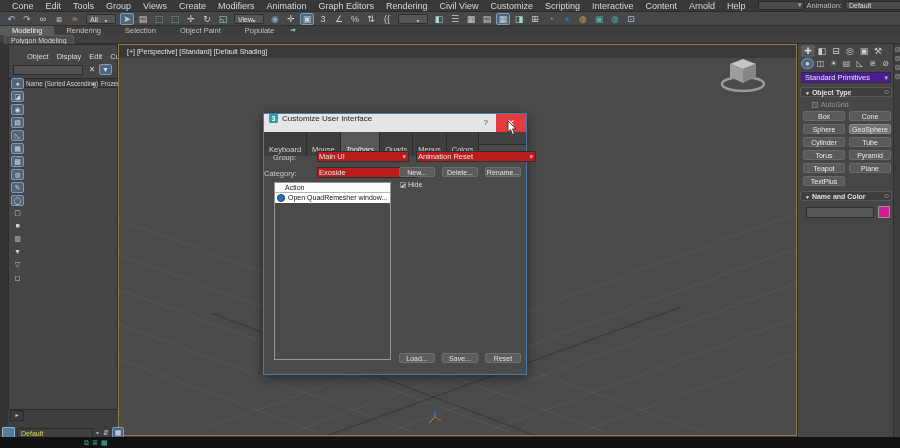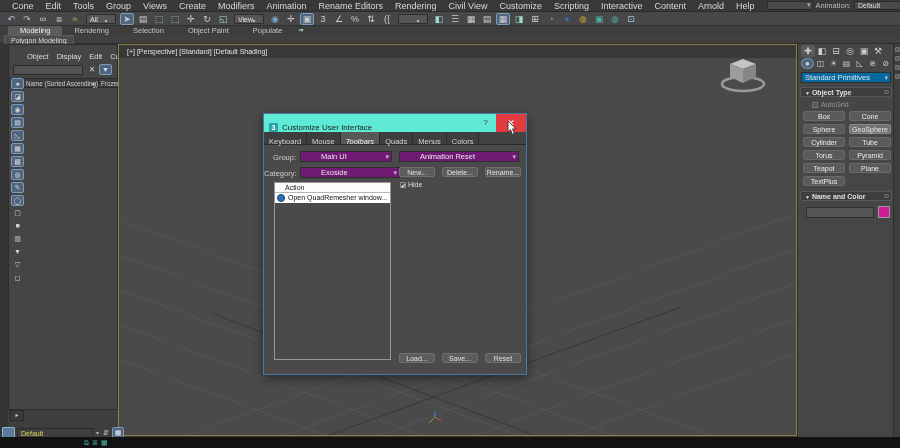--- a/index.html
+++ b/index.html
@@ -20,21 +20,21 @@
   .ws-dd .caret, .ws-empty .caret { position:absolute; right:1px; top:-1px; font-size:7px; color:#aaa; }
   
   .toolbar { position:absolute; left:0; top:12px; width:900px; height:14px;
     background:#474747; border-bottom:1px solid #303030; display:flex; align-items:center; padding-left:3px; }
   .toolbar span { display:inline-block; }
   .toolbar [data-name$="icon"], .toolbar [data-name$="-icon"] { width:14px; height:12px; line-height:12px; text-align:center; font-size:9px; color:#cfcfcf; margin:0 1px; }
   .toolbar .hl { background:#50657c; border:1px solid #7b9cbd; border-radius:2px; line-height:10px; }
   .toolbar .dd { background:#565656; border:1px solid #2e2e2e; height:10px; line-height:9px; font-size:7px; color:#e0e0e0; padding:0 9px 0 3px; min-width:30px; position:relative; margin:0 3px; border-radius:1px; }
   .toolbar .dd .caret { position:absolute; right:1px; top:0; font-size:6px; color:#bbb; }
   
-  .ribbonbar { position:absolute; left:0; top:26px; width:900px; height:9px; background:#3d3d3d; display:flex; align-items:flex-end; padding-left:8px; }
+  .ribbonbar { position:absolute; left:0; top:26px; width:900px; height:9px; background:#3d3d3d; display:flex; align-items:flex-end; }
   .ribbonbar span { font-size:7.5px; line-height:9px; padding:0 12px; color:#c3c3c3; white-space:nowrap; }
   .ribbonbar .active { background:#5c5c5c; color:#f0f0f0; border-radius:2px 2px 0 0; }
   .ribbonbar .ovf { padding:0 4px; color:#9fd8cf; font-size:6px; }
   .polystrip { position:absolute; left:0; top:35px; width:900px; height:9px; background:#404040; border-bottom:1px solid #2e2e2e; }
   .polytab { position:absolute; left:4px; top:0; height:9px; line-height:9px; font-size:7px; color:#d8d8d8; background:#4c4c4c; border:1px solid #5e5e5e; border-bottom:none; padding:0 6px; border-radius:2px 2px 0 0; }
   
   .leftdock { position:absolute; left:0; top:44px; width:8px; height:393px; background:#343434; }
   .explorer { position:absolute; left:8px; top:44px; width:110px; height:366px; background:#454545; border:1px solid #2d2d2d; }
   .exp-menu { position:absolute; left:14px; top:7px; display:flex; }
   .exp-menu span { font-size:7.5px; color:#dcdcdc; padding:0 4px; }
@@ -58,21 +58,21 @@
   
   .cmdpanel { position:absolute; left:797px; top:44px; width:103px; height:393px; background:#464646; border-left:1px solid #2d2d2d; }
   .cp-edge { position:absolute; right:0; top:0; width:7px; height:100%; background:#3d3d3d; border-left:1px solid #2f2f2f; }
   .cp-edge i { display:block; width:5px; height:5px; margin:3px auto 4px; background:#5c5c5c; border:1px solid #777; border-radius:1px; }
   .cp-tabs { position:absolute; left:3px; top:1px; display:flex; }
   .cp-tabs span { width:14px; height:12px; line-height:12px; text-align:center; font-size:9px; color:#d0d0d0; }
   .cp-tabs .active { background:#5a5a5a; border-radius:2px; }
   .cp-sub { position:absolute; left:3px; top:14px; display:flex; }
   .cp-sub span { width:13px; height:11px; line-height:11px; text-align:center; font-size:8px; color:#cfcfcf; }
   .cp-sub .hl { background:#50657c; border:1px solid #7b9cbd; border-radius:6px; line-height:9px; }
-  .cp-dd { position:absolute; left:3px; top:28px; width:90px; height:11px; background:#0369a1; border:1px solid #2e2e2e; font-size:7.5px; line-height:10px; color:#e4e4e4; padding-left:3px; }
+  .cp-dd { position:absolute; left:3px; top:28px; width:90px; height:11px; background:#4c1d95; border:1px solid #2e2e2e; font-size:7.5px; line-height:10px; color:#e4e4e4; padding-left:3px; }
   .cp-dd .caret { position:absolute; right:2px; top:0; font-size:7px; color:#bbb; }
   .rollout { position:absolute; left:2px; width:92px; height:10px; background:#3e3e3e; border:1px solid #585858; border-radius:2px; font-size:7px; font-weight:bold; color:#e0e0e0; line-height:9px; padding-left:4px; }
   .rollout .pin { position:absolute; right:2px; top:0; font-size:6px; color:#9a9a9a; font-weight:normal; }
   .autogrid { position:absolute; left:14px; top:57px; font-size:7px; color:#989898; display:flex; align-items:center; gap:3px; }
   .autogrid .cb { width:6px; height:6px; border:1px solid #777; background:#555; display:inline-block; }
   .objgrid { position:absolute; left:5px; top:67px; width:88px; display:grid; grid-template-columns:1fr 1fr; gap:3px 4px; }
   .objgrid span { height:10px; line-height:10px; background:#5a5a5a; border:1px solid #6a6a6a; border-radius:2px; font-size:7px; color:#ebebeb; text-align:center; }
   .objgrid .hl { background:#727272; border-color:#8a8a8a; }
   .namecolor-field { position:absolute; left:8px; top:163px; width:68px; height:11px; background:#565656; border:1px solid #2e2e2e; }
   .color-swatch { position:absolute; left:80px; top:162px; width:12px; height:12px; border:1px solid #9a9a9a; }
@@ -81,31 +81,31 @@
   .layer-icon { position:absolute; left:2px; top:427px; width:13px; height:11px; background:#5a7b9a; border:1px solid #8fb2cf; border-radius:1px; }
   .layer-dd { position:absolute; left:17px; top:428px; width:76px; height:10px; background:#3f3f3f; border:1px solid #292929; font-size:7px; line-height:9px; color:#d8d855; padding-left:3px; }
   .layer-caret { position:absolute; left:96px; top:428px; font-size:6px; color:#aaa; line-height:10px; }
   .bb-ic1 { position:absolute; left:103px; top:428px; font-size:7px; color:#cfcfcf; line-height:10px; }
   .bb-ic2 { position:absolute; left:112px; top:427px; width:12px; height:11px; background:#50657c; border:1px solid #7b9cbd; border-radius:2px; text-align:center; line-height:10px; font-size:7px; color:#dfe9f3; }
   .statusbar { position:absolute; left:0; top:437px; width:900px; height:11px; background:#121212; }
   .statusbar .st-icons { position:absolute; left:84px; top:1px; display:flex; gap:3px; }
   .statusbar .st-icons span { font-size:7px; color:#49b3a6; line-height:9px; }
   
   .dialog { position:absolute; left:263px; top:113px; width:264px; height:262px; background:#4a4a4a; border:1px solid #4a7aa5; box-shadow:0 3px 10px rgba(0,0,0,0.45); z-index:40; }
-  .dlg-title { position:absolute; left:0; top:0; width:100%; height:18px; background:#5eead4; display:flex; align-items:flex-end; }
+  .dlg-title { position:absolute; left:0; top:0; width:100%; height:18px; background:#e5e5e5; display:flex; align-items:flex-start; }
   .dlg-logo { width:9px; height:9px; margin:0 4px 0 5px; background:#2aa1a8; color:#fff; font-size:7px; line-height:9px; text-align:center; border-radius:1px; font-weight:bold; }
   .dlg-title-text { font-size:8px; color:#1c1c1c; }
   .dlg-help { position:absolute; right:38px; top:0; font-size:8px; line-height:18px; color:#444; }
   .dlg-close { position:absolute; right:0; top:0; width:30px; height:18px; background:#e23b40; color:#fff; font-size:9px; line-height:18px; text-align:center; }
   .dlg-cursor { position:absolute; right:8px; top:7px; z-index:5; }
   .dlg-tabs { position:absolute; left:0; top:18px; width:100%; height:13px; background:#434343; border-bottom:1px solid #2a2a2a; display:flex; }
-  .dlg-tabs span { font-size:7.5px; line-height:12px; padding:4px 5px; color:#d4d4d4; background:#3e3e3e; border-right:1px solid #2a2a2a; }
+  .dlg-tabs span { font-size:7.5px; line-height:12px; padding:12px 5px; color:#d4d4d4; background:#3e3e3e; border-right:1px solid #2a2a2a; }
   .dlg-tabs .active { background:#575757; color:#f2f2f2;font-style:italic; }
   .dlg-label { position:absolute; font-size:7.5px; color:#cccccc; text-align:right; width:32px; }
-  .dlg-dd { position:absolute; height:11px; background:#701a75; border:1px solid #2e2e2e; font-size:7.5px; line-height:10px; color:#e6e6e6; padding-left:20px; }
+  .dlg-dd { position:absolute; height:11px; background:#b91c1c; border:1px solid #2e2e2e; font-size:7.5px; line-height:10px; color:#e6e6e6; padding-left:1px;margin-left:17px; }
   .dlg-dd .caret { position:absolute; right:2px; top:0; font-size:7px; color:#bbb; }
   .dlg-btn { position:absolute; height:10px; background:#5c5c5c; border:1px solid #6f6f6f; border-radius:2px; font-size:7px; line-height:9px; color:#e2e2e2; text-align:center; }
   .dlg-list { position:absolute; left:10px; top:68px; width:117px; height:178px; background:#4a4a4a; border:1px solid #969696; }
   .dlg-list-header { position:absolute; left:0; top:0; width:100%; height:10px; background:#fbfbfb; border-bottom:1px solid #b5b5b5; font-size:7px; line-height:10px; color:#222; padding-left:10px; }
   .dlg-list-item { position:absolute; left:0; top:10px; width:100%; height:10px; background:#ffffff; font-size:7px; line-height:10px; color:#111; padding-left:13px; white-space:nowrap; overflow:hidden; }
   .qr-icon { position:absolute; left:2px; top:1px; width:8px; height:8px; border-radius:50%; background:#2e6db8; border:1px solid #12406f; }
   .dlg-check { position:absolute; left:136px; top:67px; display:flex; align-items:center; gap:2px; font-size:7px; color:#dedede; }
   .dlg-check .cb { width:6px; height:6px; background:#555; border:1px solid #888; font-size:6px; line-height:6px; color:#fff; text-align:center; }
   
   .watermark { position:absolute; left:30px; top:405px; z-index:50; font-size:29px; font-weight:bold; letter-spacing:0.5px; color:rgba(238,238,238,0.95); -webkit-text-stroke:1px rgba(25,25,25,0.75); text-shadow:0 1px 3px rgba(0,0,0,0.5); white-space:nowrap; }
@@ -118,21 +118,21 @@
   <div class="menubar" data-name="menu-bar">
     <div style="display:flex;" data-name="menu-items">
         <span data-name="menu-item-file">Cone</span>
         <span data-name="menu-item-edit">Edit</span>
         <span data-name="menu-item-tools">Tools</span>
         <span data-name="menu-item-group">Group</span>
         <span data-name="menu-item-views">Views</span>
         <span data-name="menu-item-create">Create</span>
         <span data-name="menu-item-modifiers">Modifiers</span>
         <span data-name="menu-item-animation">Animation</span>
-        <span data-name="menu-item-graph-editors">Rename Editors</span>
+        <span data-name="menu-item-graph-editors">Graph Editors</span>
         <span data-name="menu-item-rendering">Rendering</span>
         <span data-name="menu-item-civil-view">Civil View</span>
         <span data-name="menu-item-customize">Customize</span>
         <span data-name="menu-item-scripting">Scripting</span>
         <span data-name="menu-item-interactive">Interactive</span>
         <span data-name="menu-item-content">Content</span>
         <span data-name="menu-item-arnold">Arnold</span>
         <span data-name="menu-item-help">Help</span>
       </div>
     <div class="ws-group" data-name="workspace-group">

